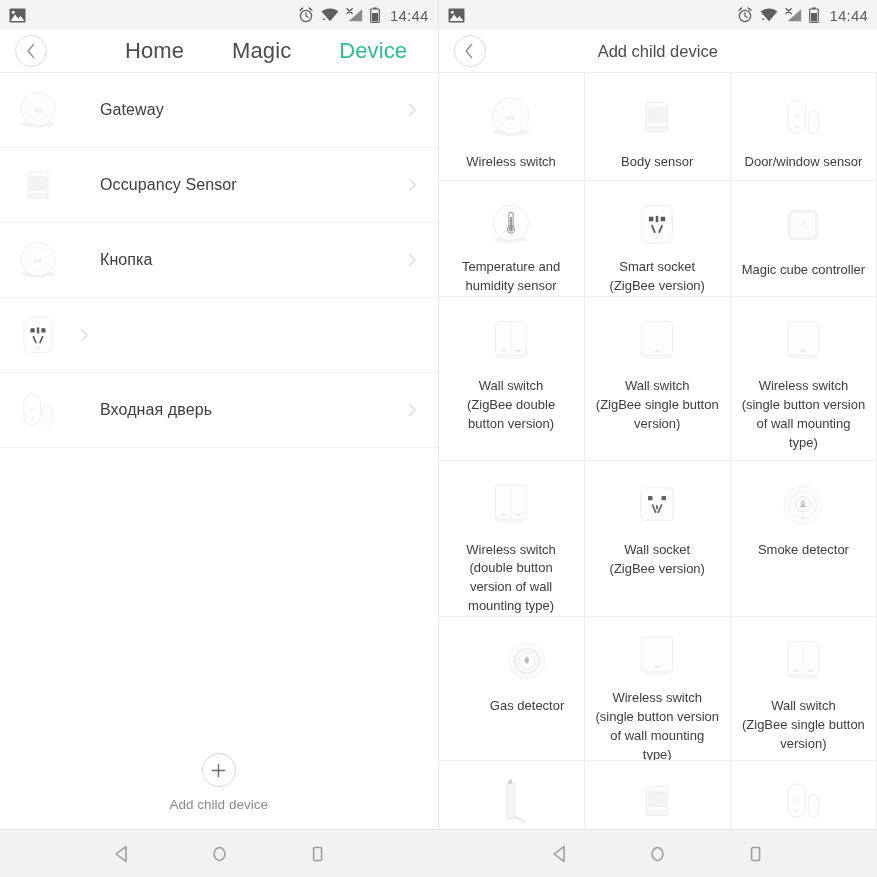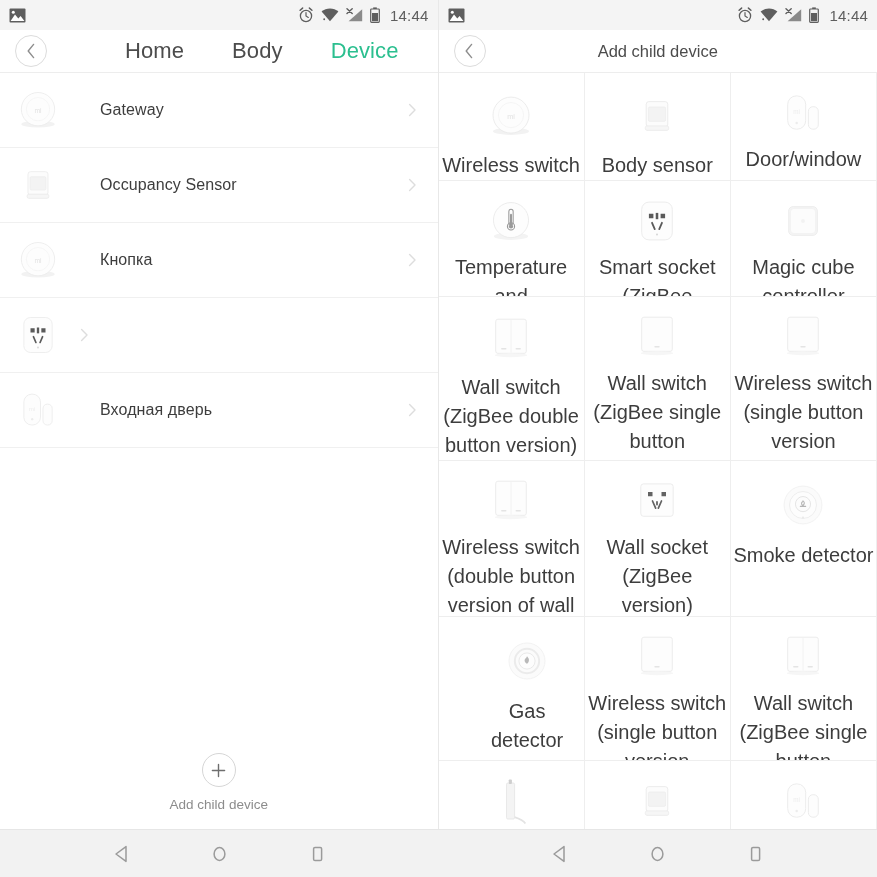--- a/index.html
+++ b/index.html
@@ -156,21 +156,21 @@
     padding-top: 13px;
     background: #fff;
     overflow: hidden;
   }
   .cell .icon-slot {
     height: 62px;
     display: flex; align-items: center; justify-content: center;
     margin-bottom: 5px;
   }
   .cell .cap {
-    font-size: 20px;
+    font-size: 13px;
     color: #3d3d3d;
     text-align: center;
     line-height: 1.45;
     white-space: pre-line;
     padding: 0 1px;
   }
 
   
   .navbar {
     position: absolute;
@@ -229,21 +229,21 @@
     </div>
 
     <div class="appbar">
       <div class="backbtn">
         <svg width="11" height="16" viewBox="0 0 11 16">
           <path d="M7.6 1.4 L2.2 8 L7.6 14.6" fill="none" stroke="#8d8d8d" stroke-width="1.4" stroke-linecap="round" stroke-linejoin="round"></path>
         </svg>
       </div>
       <div class="tabs">
         <div class="tab">Home</div>
-        <div class="tab">Body</div>
+        <div class="tab">Magic</div>
         <div class="tab active" style="color: rgb(43, 191, 143);">Device</div>
       </div>
     </div>
 
     <div class="devlist">
 
       <div class="devrow">
           <div class="thumb">
             <svg width="50" height="50" viewBox="0 0 60 60">
               <ellipse cx="30" cy="47" rx="20" ry="4" fill="#f2f2f2"></ellipse>

